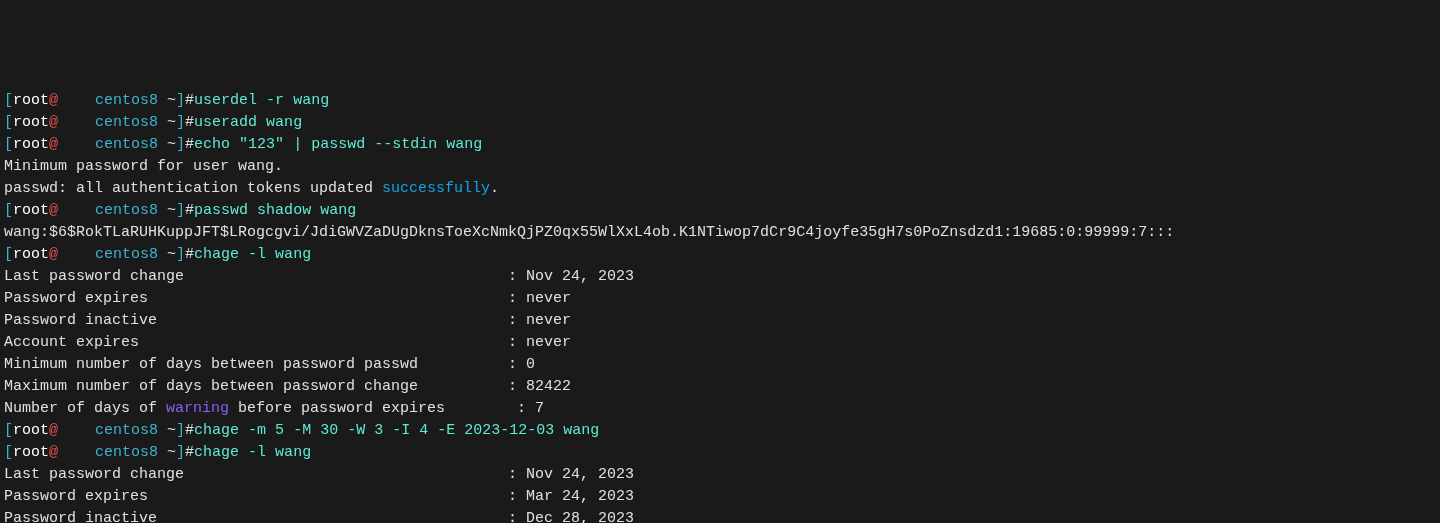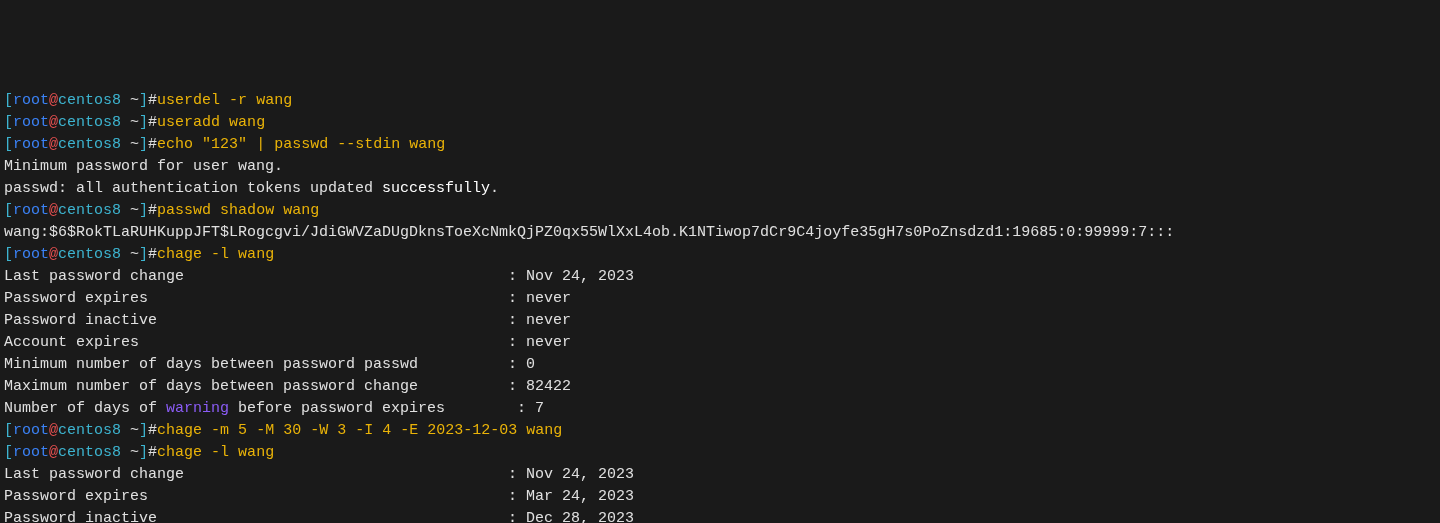--- a/index.html
+++ b/index.html
@@ -10,27 +10,27 @@
       font-size: 15px;
       line-height: 22px;
       color: #e0e0e0;
       white-space: pre;
       overflow: hidden;
     }
     .term {
       padding: 2px 4px;
     }
     .bracket { color: #3db4d0; }
-    .user { color: #3b82f6; }
+    .user { color: #ffffff; }
     .at { color: #e85050; }
-    .host { color: #3db4d0; }
+    .host { color: #3db4d0; margin-left: 37px; }
     .hash { color: #e0e0e0; }
-    .cmd { color: #eab308; }
+    .cmd { color: #5eead4; }
     .white { color: #e0e0e0; }
-    .green { color: #ffffff; }
+    .green { color: #0ea5e9; }
     .yellow { color: #8b5cf6; }
   </style>
 </head>
 <body>
 
 
 
 <div class="term"><span class="bracket">[</span><span class="user">root</span><span class="at">@</span><span class="host">centos8</span><span class="white"> ~</span><span class="bracket">]</span><span class="hash">#</span><span class="cmd">userdel -r wang</span>
 <span class="bracket">[</span><span class="user">root</span><span class="at">@</span><span class="host">centos8</span><span class="white"> ~</span><span class="bracket">]</span><span class="hash">#</span><span class="cmd">useradd wang</span>
 <span class="bracket">[</span><span class="user">root</span><span class="at">@</span><span class="host">centos8</span><span class="white"> ~</span><span class="bracket">]</span><span class="hash">#</span><span class="cmd">echo "123" | passwd --stdin wang</span>

